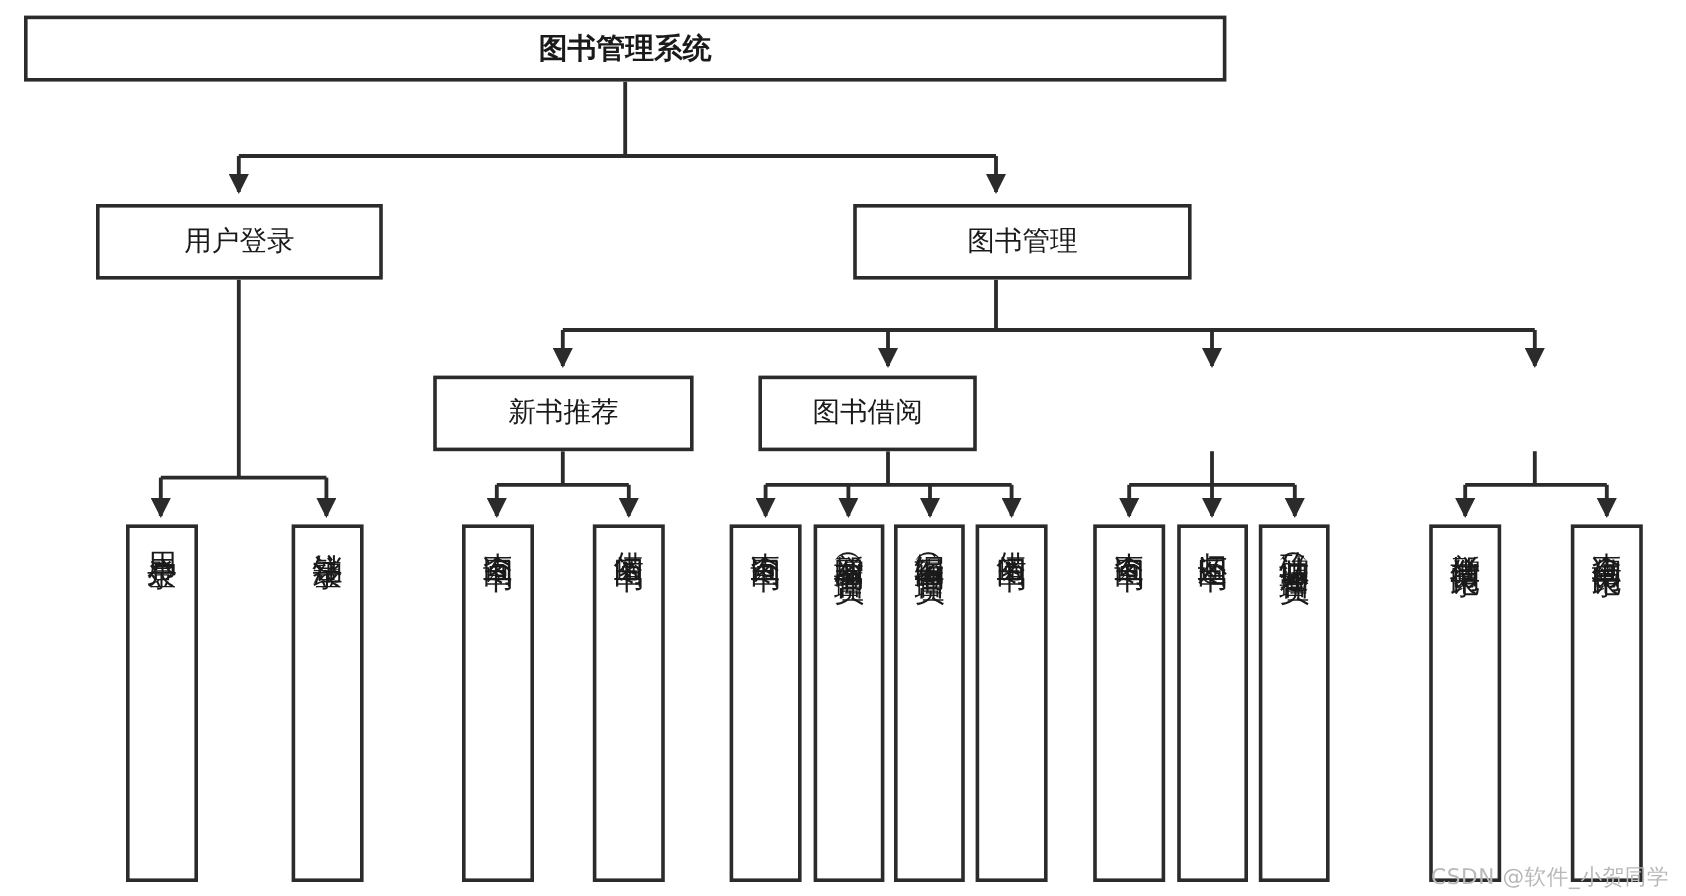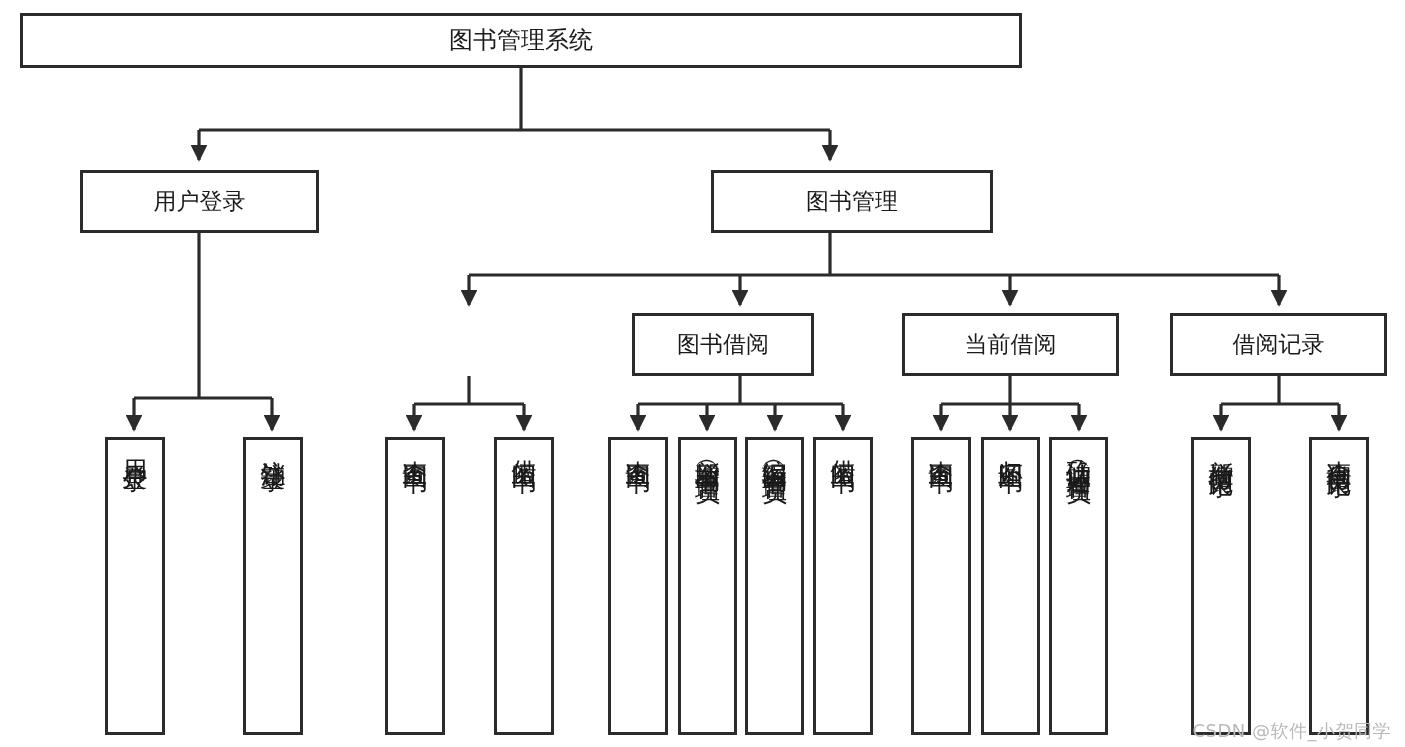--- a/index.html
+++ b/index.html
@@ -40,20 +40,21 @@
     text-align: center;
     line-height: 1.15;
     white-space: nowrap;
   }
   
   .node-h .node-label {
     font-size: 23px;
   }
   .node-root .node-label {
     font-size: 24px;
+    font-weight: bold;
   }
   
   .node-v {
     align-items: flex-start;
     padding-top: 0px;
   }
   .node-v .node-label {
     writing-mode: vertical-rl;
     text-orientation: upright;
     font-size: 25px;
@@ -132,28 +133,25 @@
     <span class="node-label">图书管理系统</span>
   </div>
 
   <div class="node-box node-h" style="left:80px; top:170px; width:239px; height:63px;">
     <span class="node-label">用户登录</span>
   </div>
   <div class="node-box node-h" style="left:711px; top:170px; width:282px; height:63px;">
     <span class="node-label">图书管理</span>
   </div>
 
+  <div class="node-box node-h" style="left:361px; top:313px; width:217px; height:63px;">
+    <span class="node-label">新书推荐</span>
+  </div>
   <div class="node-box node-h" style="left:632px; top:313px; width:182px; height:63px;">
     <span class="node-label">图书借阅</span>
-  </div>
-  <div class="node-box node-h" style="left:902px; top:313px; width:217px; height:63px;">
-    <span class="node-label">当前借阅</span>
-  </div>
-  <div class="node-box node-h" style="left:1170px; top:313px; width:217px; height:63px;">
-    <span class="node-label">借阅记录</span>
   </div>
 
   <div class="node-box node-v" style="left:105px; top:437px; width:60px; height:298px;">
     <span class="node-label">用户登录</span>
   </div>
   <div class="node-box node-v" style="left:243px; top:437px; width:60px; height:298px;">
     <span class="node-label">注销登录</span>
   </div>
 
   <div class="node-box node-v" style="left:385px; top:437px; width:60px; height:298px;">

